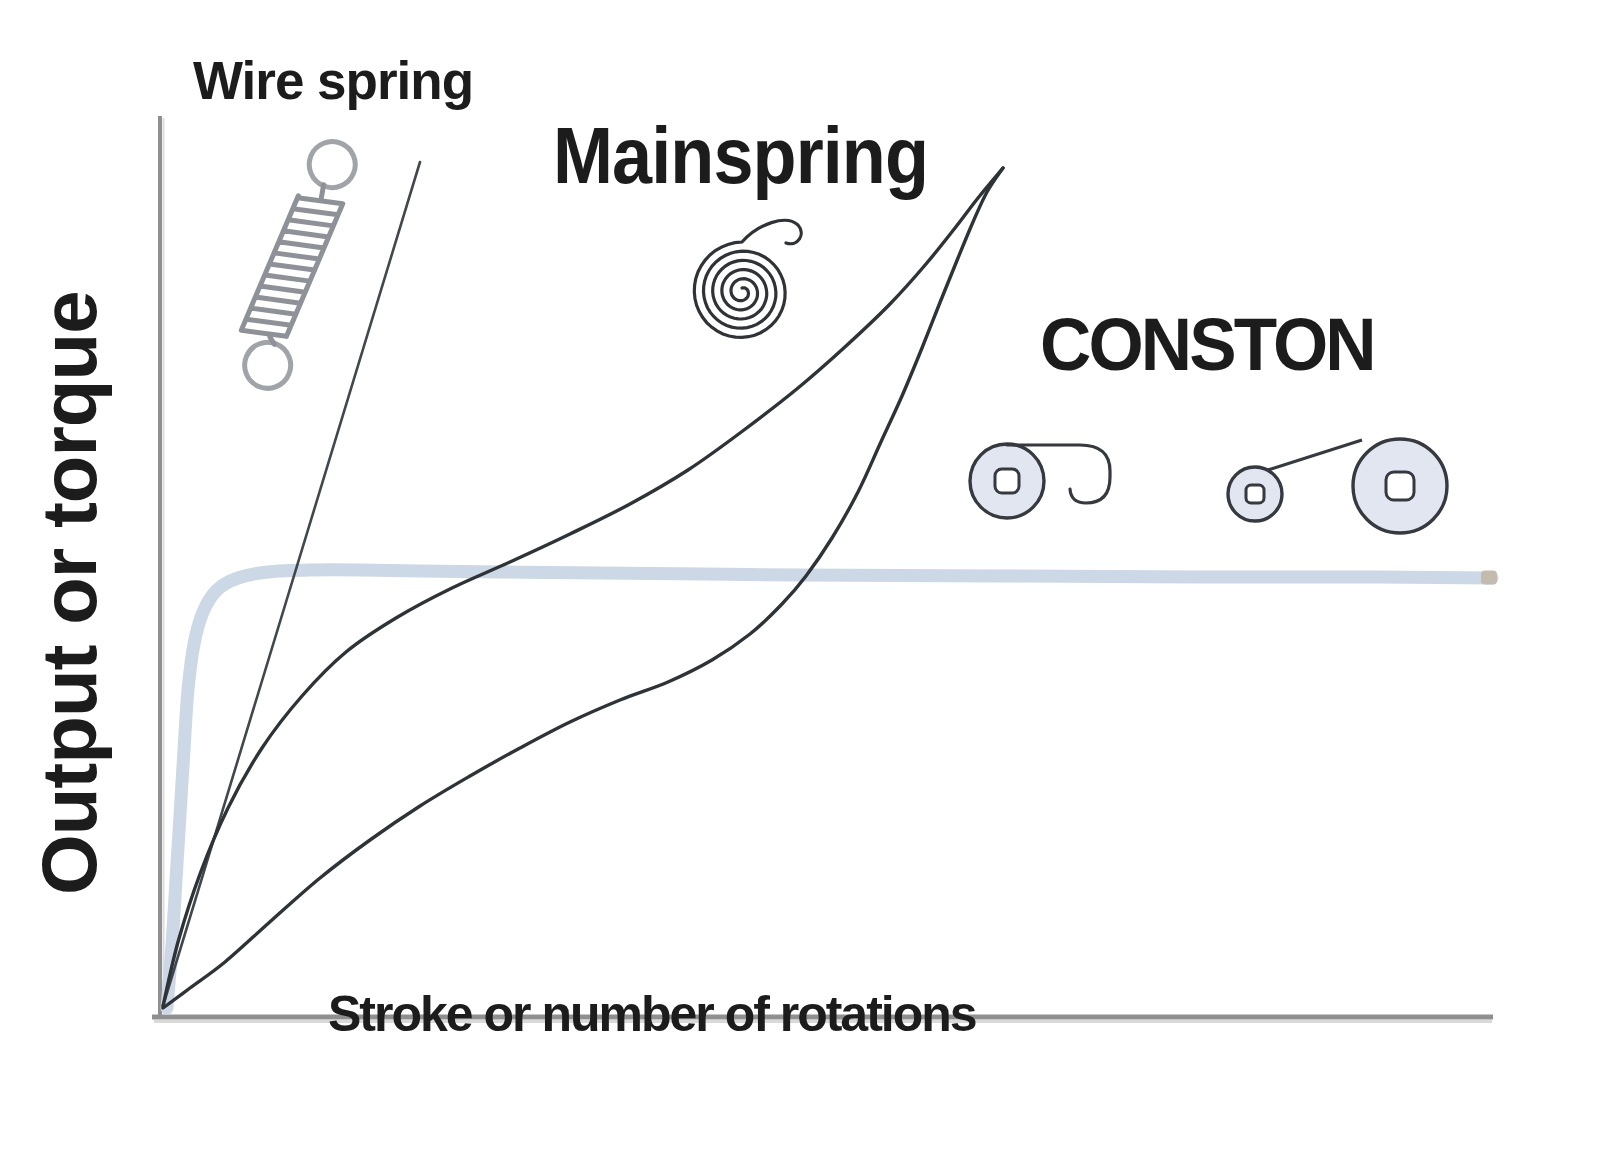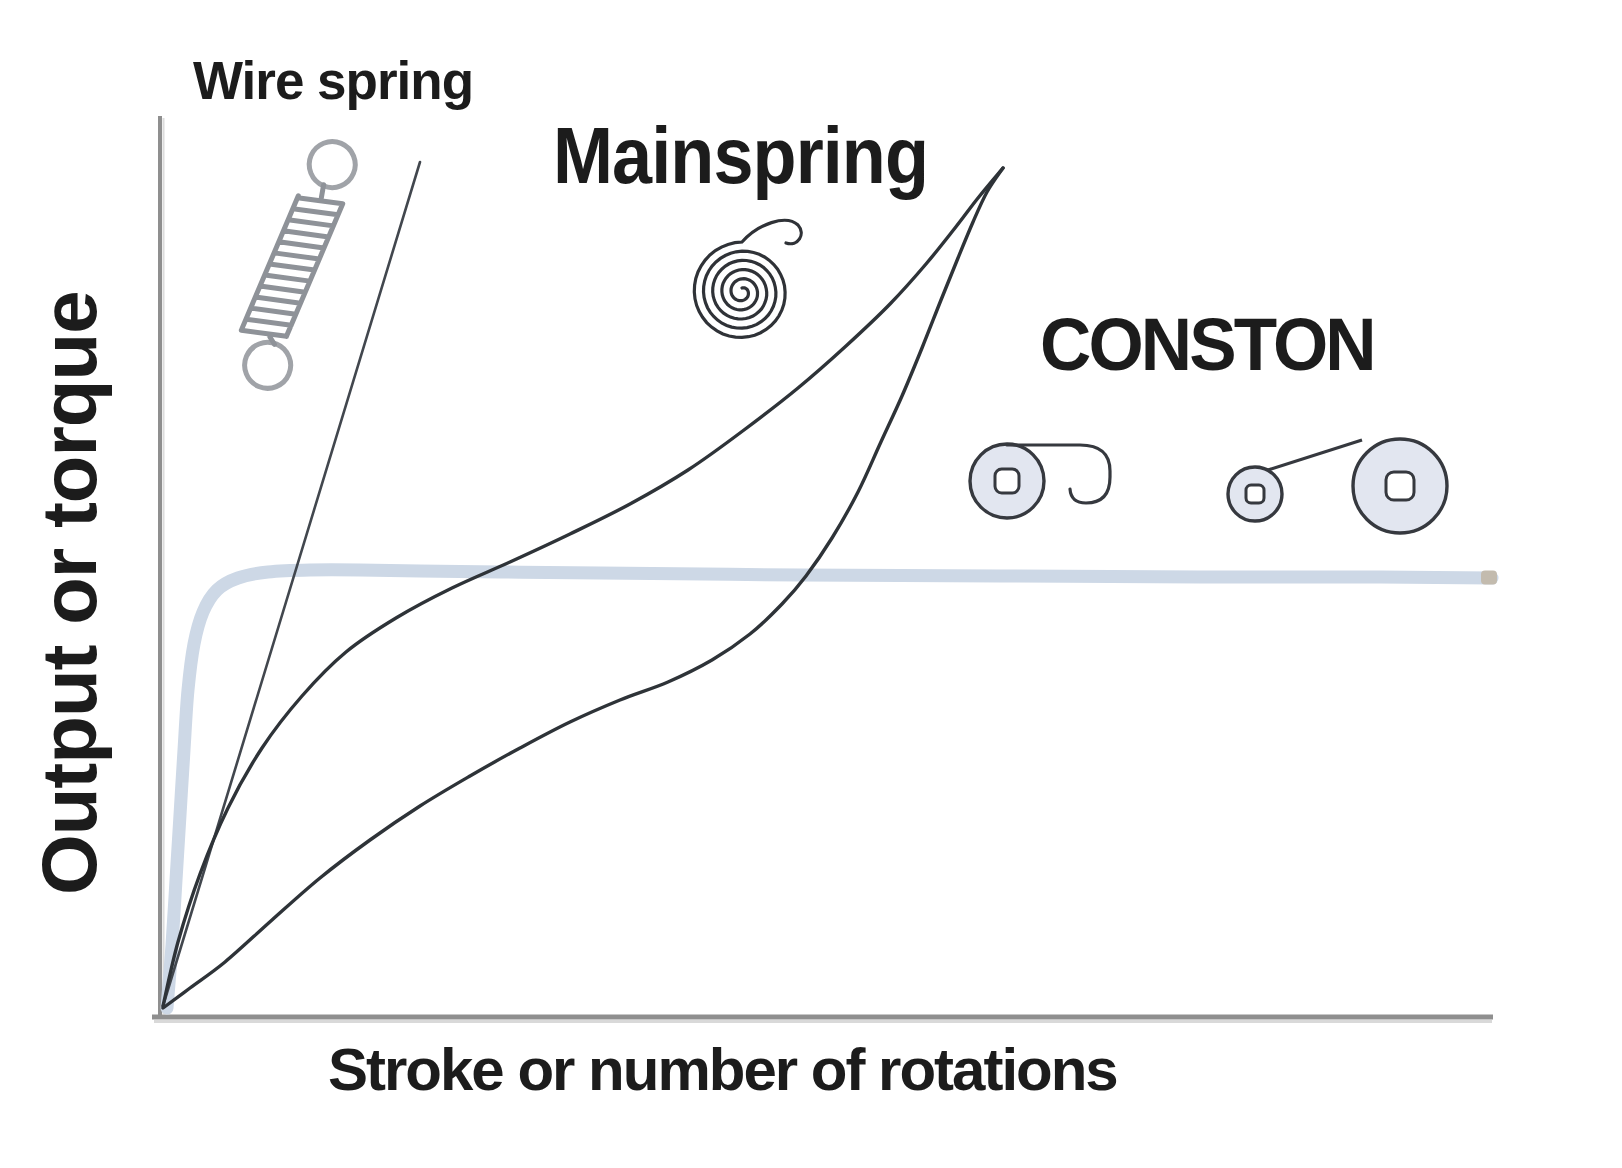--- a/index.html
+++ b/index.html
@@ -3,21 +3,21 @@
 <meta charset="utf-8">
 <style>
   html,body{margin:0;padding:0;background:#fff;}
   .stage{position:relative;width:1622px;height:1168px;background:#ffffff;overflow:hidden;
          font-family:"Liberation Sans",sans-serif;}
   .chart-svg{position:absolute;left:0;top:0;width:1622px;height:1168px;}
   .lbl{position:absolute;font-weight:bold;color:#1c1c1c;line-height:1;white-space:nowrap;}
   .lbl-wire{left:193px;top:30px;font-size:53px;letter-spacing:-1px;margin-top:24px;}
   .lbl-main{left:553px;top:116px;font-size:80px;letter-spacing:-1px;transform:scaleX(.9);transform-origin:0 0;}
   .lbl-conston{left:1040px;top:308px;font-size:74px;letter-spacing:-3px;transform:scaleX(.96);transform-origin:0 0;}
-  .lbl-x{left:328px;top:1040px;font-size:60px;letter-spacing:-2px;}
+  .lbl-x{left:328px;top:989px;font-size:50px;letter-spacing:-2px;}
   .lbl-y{left:30px;top:895px;font-size:78px;letter-spacing:-1px;transform:rotate(-90deg);transform-origin:0 0;}
 </style>
 </head>
 <body>
 
 <div class="stage">
 
   <svg class="chart-svg" viewBox="0 0 1622 1168" xmlns="http://www.w3.org/2000/svg">
     <g>
       <line x1="163.5" y1="118" x2="163.5" y2="1014" stroke="#dcdcdc" stroke-width="2"></line>

